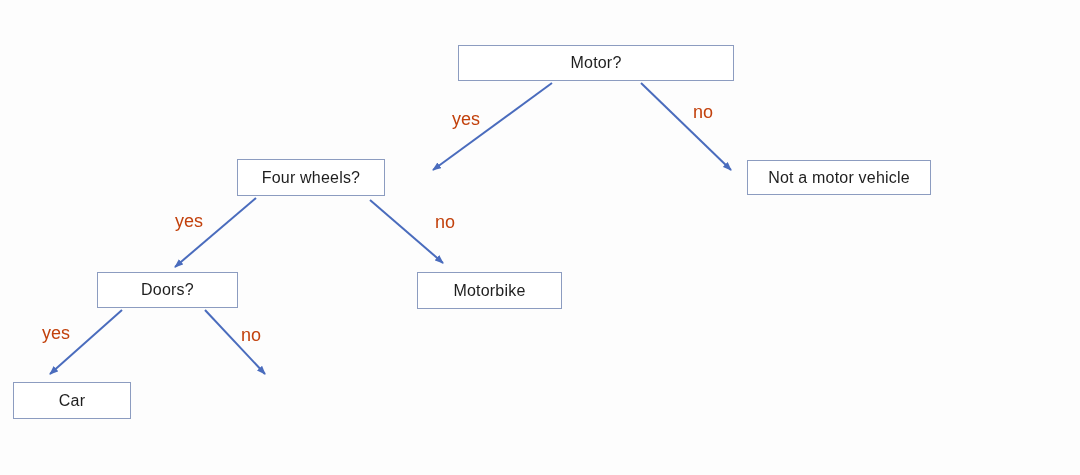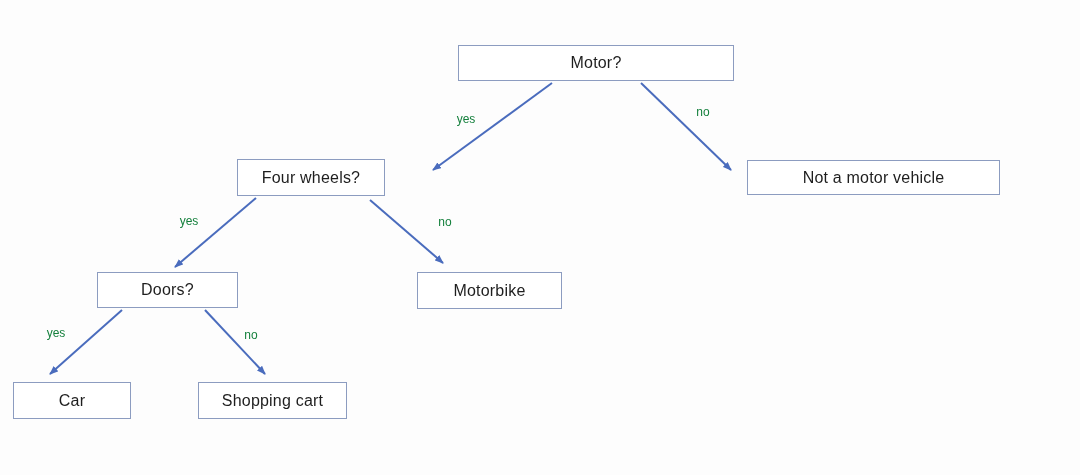--- a/index.html
+++ b/index.html
@@ -31,28 +31,28 @@
     align-items: center;
     justify-content: center;
     font-size: 16px;
     color: #1e1e1e;
     letter-spacing: 0.2px;
     white-space: nowrap;
   }
   .edge-label {
     position: absolute;
     transform: translate(-50%, -50%);
-    font-size: 12px;
-    color: #15803d;
+    font-size: 18px;
+    color: #c2410c;
     white-space: nowrap;
   }
   
   .node-motor          { left: 458px; top: 45px;  width: 276px; height: 36px; }
   .node-four-wheels    { left: 237px; top: 159px; width: 148px; height: 37px; }
-  .node-not-motor      { left: 747px; top: 160px; width: 253px; height: 35px; }
+  .node-not-motor      { left: 747px; top: 160px; width: 184px; height: 35px; }
   .node-doors          { left: 97px;  top: 272px; width: 141px; height: 36px; }
   .node-motorbike      { left: 417px; top: 272px; width: 145px; height: 37px; }
   .node-car            { left: 13px;  top: 382px; width: 118px; height: 37px; }
   .node-shopping-cart  { left: 198px; top: 382px; width: 149px; height: 37px; }
   
   .label-yes-1 { left: 466px; top: 119px; }
   .label-no-1  { left: 703px; top: 112px; }
   .label-yes-2 { left: 189px; top: 221px; }
   .label-no-2  { left: 445px; top: 222px; }
   .label-yes-3 { left: 56px;  top: 333px; }
@@ -82,21 +82,20 @@
   <div class="node node-four-wheels">Four wheels?</div>
 
   <div class="node node-not-motor">Not a motor vehicle</div>
 
   <div class="node node-doors">Doors?</div>
 
   <div class="node node-motorbike">Motorbike</div>
 
   <div class="node node-car">Car</div>
 
-  <div class="node node-shopping-cart">Shopping cart</div>
 
   <span class="edge-label label-yes-1">yes</span>
   <span class="edge-label label-no-1">no</span>
   <span class="edge-label label-yes-2">yes</span>
   <span class="edge-label label-no-2">no</span>
   <span class="edge-label label-yes-3">yes</span>
   <span class="edge-label label-no-3">no</span>
 
 </div>
 

